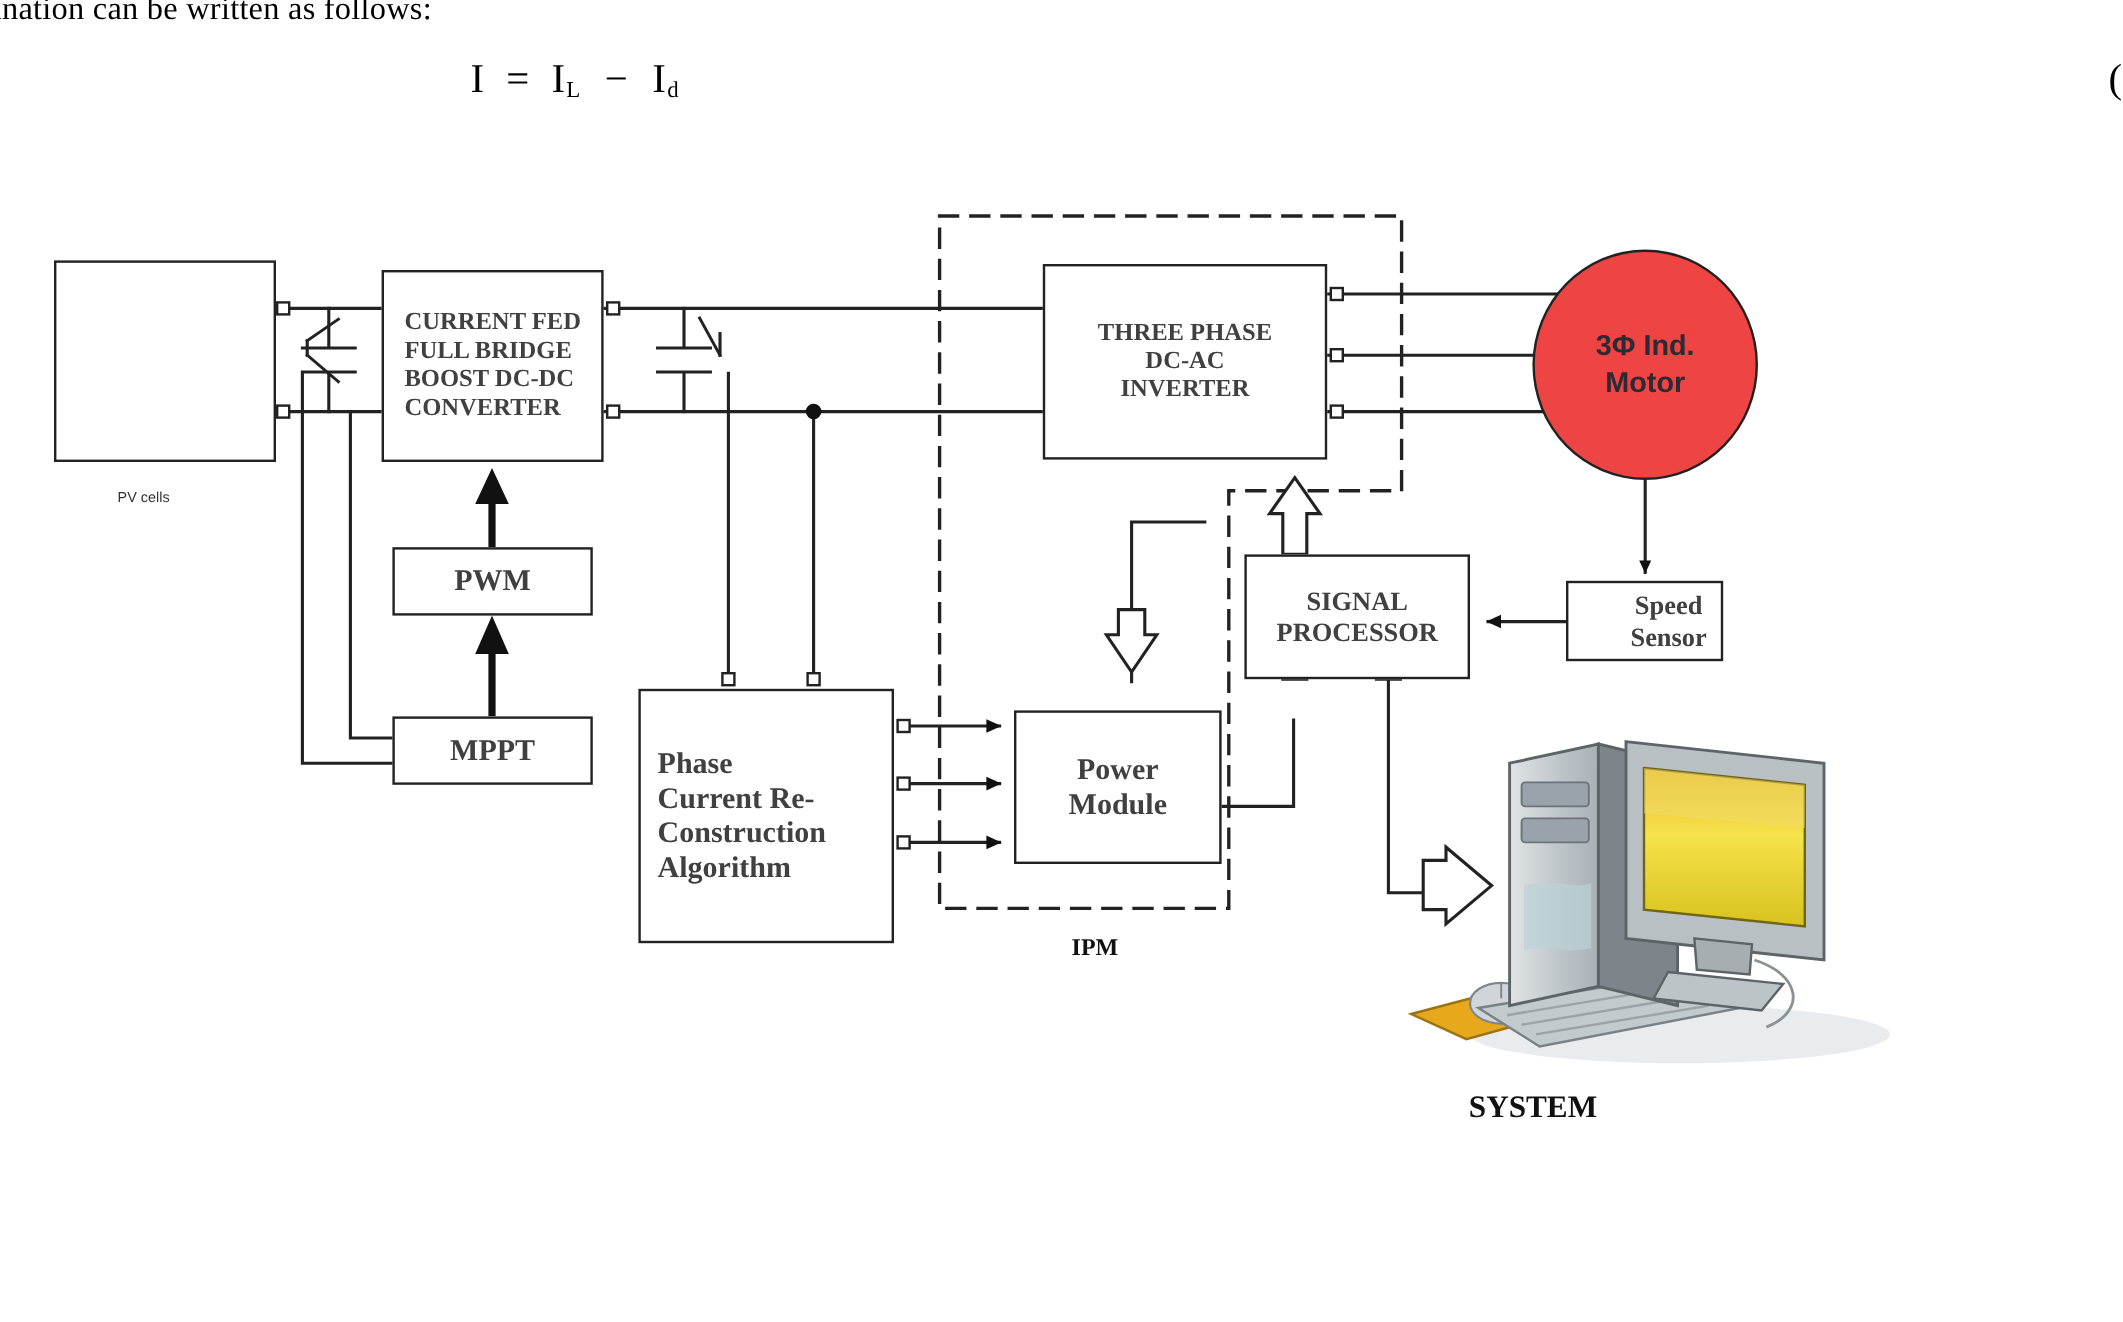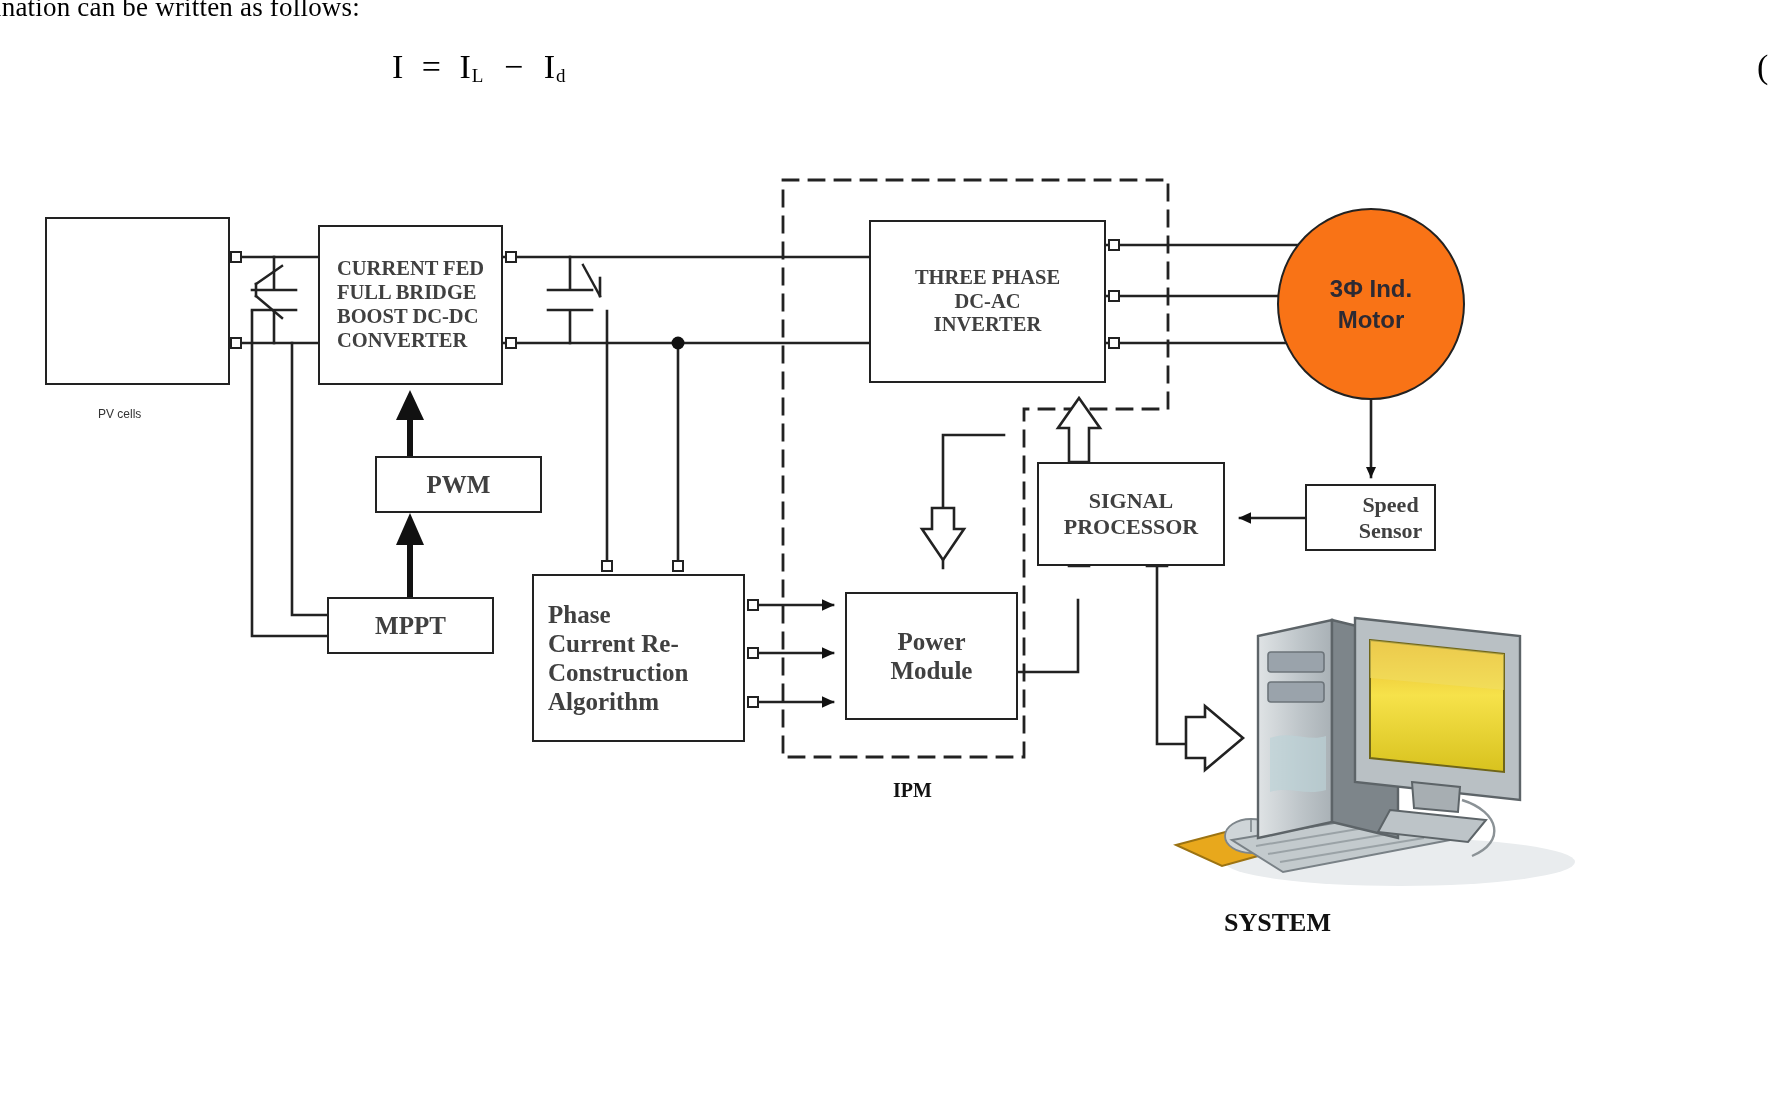--- a/index.html
+++ b/index.html
@@ -20,31 +20,31 @@
 
   
   .box{position:absolute;border:2.5px solid #222;background:#fff;box-sizing:border-box;
        display:flex;align-items:center;justify-content:center;text-align:center;
        font-weight:bold;font-family:"Liberation Serif","DejaVu Serif",serif;
        line-height:1.17;color:#404040;}
   .box.left-al{justify-content:flex-start;text-align:left;}
 
   #box-pv      {left:45px; top:217px; width:185px;height:168px;border-width:2px;}
   #box-conv    {left:318px;top:225px;width:185px;height:160px;font-size:20.5px;padding-left:17px;}
-  #box-pwm     {left:327px;top:456px;width:167px;height:57px; font-size:25px;margin-left:48px;}
+  #box-pwm     {left:327px;top:456px;width:167px;height:57px; font-size:25px;}
   #box-mppt    {left:327px;top:597px;width:167px;height:57px; font-size:25px;}
-  #box-phase   {left:532px;top:574px;width:213px;height:168px;font-size:25px;
+  #box-phase   {left:532px;top:574px;width:213px;height:212px;font-size:25px;
                 justify-content:flex-start;text-align:left;padding:6px 0 6px 14px;}
   #box-inv     {left:869px;top:220px;width:237px;height:163px;font-size:20.5px;}
   #box-power   {left:845px;top:592px;width:173px;height:128px;font-size:25px;}
   #box-signal  {left:1037px;top:462px;width:188px;height:104px;font-size:22px;}
   #box-speed   {left:1305px;top:484px;width:131px;height:67px; font-size:22px;padding-left:40px;}
 
   #box-motor{position:absolute;left:1277px;top:208px;width:188px;height:192px;
-             border:2.5px solid #222;border-radius:50%;background:#f97316;box-sizing:border-box;
+             border:2.5px solid #222;border-radius:50%;background:#ef4444;box-sizing:border-box;
              display:flex;flex-direction:column;align-items:center;justify-content:center;
              font-family:"Liberation Sans","DejaVu Sans",sans-serif;font-weight:bold;
              font-size:24px;line-height:1.3;color:#2c2a33;}
 
   .caption{position:absolute;font-weight:bold;color:#111;}
   #cap-pvcells{left:98px;top:407px;font-size:12px;font-weight:normal;
                font-family:"Liberation Sans","DejaVu Sans",sans-serif;color:#333;}
   #cap-ipm   {left:893px;top:779px;font-size:20px;}
   #cap-system{left:1224px;top:908px;font-size:26px;}
 </style>

